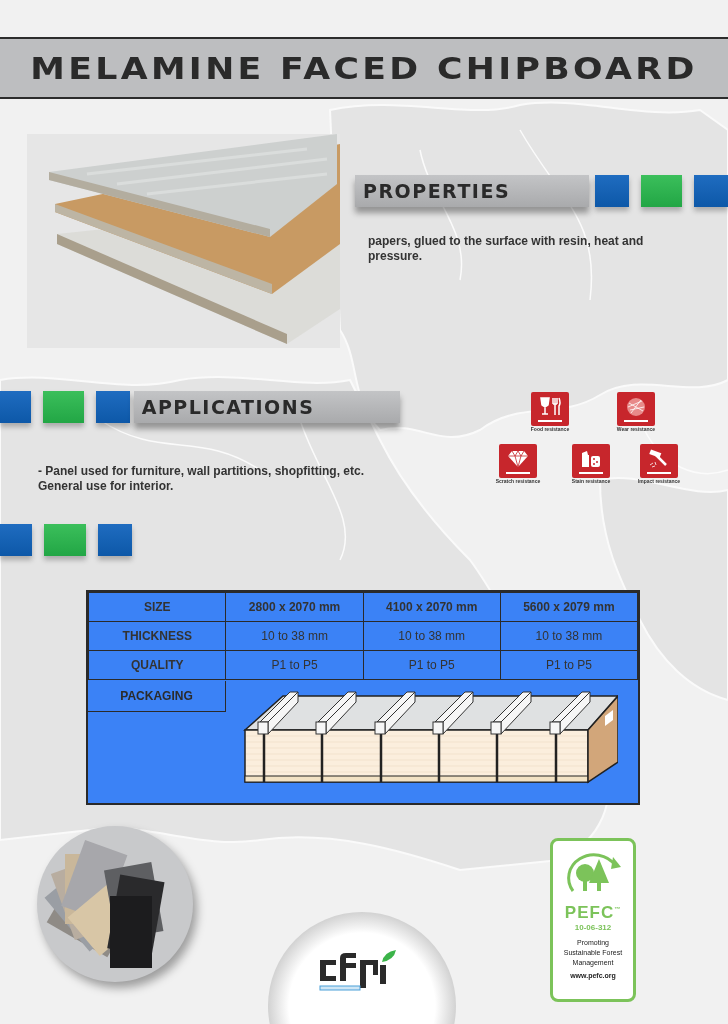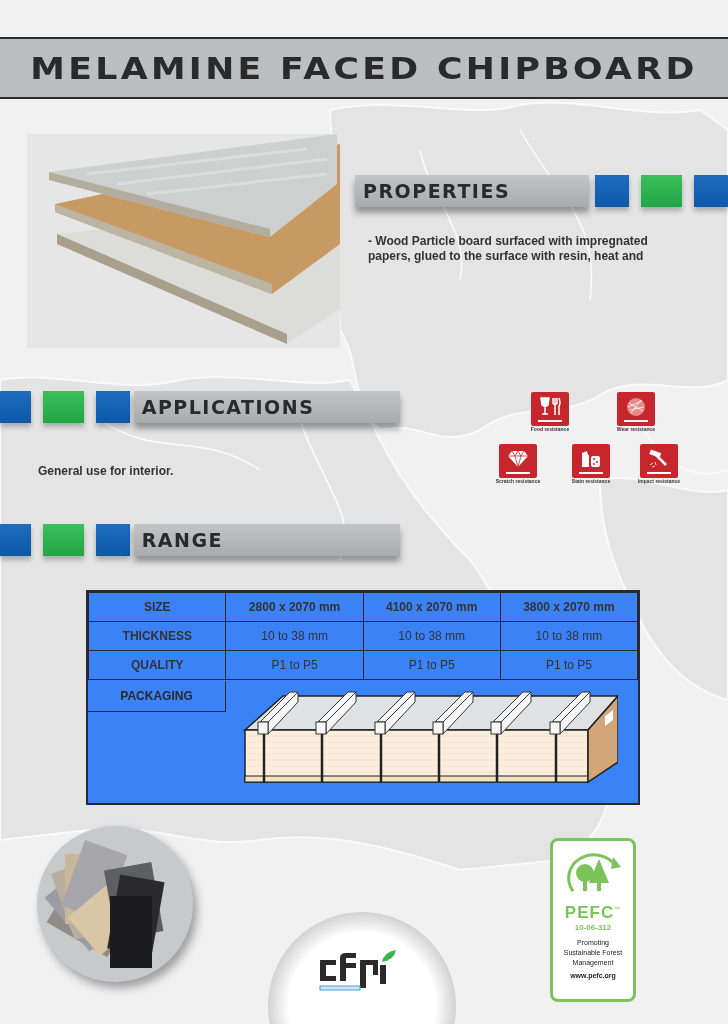--- a/index.html
+++ b/index.html
@@ -135,32 +135,33 @@
 </div>
 
 <div class="abs sec-header" style="left:355px; top:175px; width:373px;">
   <div class="sec-label" style="width:250px;">PROPERTIES</div>
   <div class="sq blue" style="margin-left:6px;"></div>
   <div class="sq green" style="width:44px;"></div>
   <div class="sq blue" style="margin-right:0;"></div>
 </div>
 
 <div class="abs body-text" style="left:368px; top:234px; width:330px;">
-  <div>- Wood Particle board surfaced with impregnated</div>
   <div>papers, glued to the surface with resin, heat and</div>
+  <div>pressure.</div>
 </div>
 
 <div class="abs sec-header" style="left:0; top:391px; width:400px;">
   <div class="sq blue" style="width:32px;"></div>
   <div class="sq green" style="width:42px;"></div>
   <div class="sq blue" style="width:34px; margin-right:4px;"></div>
   <div class="sec-label" style="width:272px;text-align:right;">APPLICATIONS</div>
 </div>
 
 <div class="abs body-text" style="left:38px; top:464px; width:360px;">
+  <div>- Panel used for furniture, wall partitions, shopfitting, etc.</div>
   <div>General use for interior.</div>
 </div>
 
 <div class="abs" style="left:520px; top:392px; width:60px; display:flex; flex-direction:column; align-items:center;">
   <div class="icon-box">
     <svg width="24" height="20" viewBox="0 0 24 20">
         <path d="M3 1 L11 1 L10 8 Q7 11 4 8 Z M7 10 L7 17 M4 17 L10 17" fill="#fff" stroke="#fff" stroke-width="1.5"></path>
         <path d="M15 1 L15 7 M17 1 L17 7 M19 1 L19 7 M15 7 L19 7 M17 7 L17 18 M21 1 Q23 6 21 9 L21 18" stroke="#fff" stroke-width="1.5" fill="none"></path>
       </svg>
     <div class="bar"></div>
@@ -213,31 +214,30 @@
       </svg>
     <div class="bar"></div>
   </div>
   <div class="icon-label">Impact resistance</div>
 </div>
 
 <div class="abs sec-header" style="left:0; top:524px; width:400px;">
   <div class="sq blue" style="width:32px;"></div>
   <div class="sq green" style="width:42px;"></div>
   <div class="sq blue" style="width:34px; margin-right:4px;"></div>
-  <div class="sec-label" style="width:272px;">RANGE</div>
 </div>
 
 <div class="abs range-table">
   <table>
     <tbody>
         <tr class="size-row">
       <td class="head">SIZE</td>
       <td class="col1">2800 x 2070 mm</td>
       <td class="col2">4100 x 2070 mm</td>
-      <td class="col3">3800 x 2070 mm</td>
+      <td class="col3">5600 x 2079 mm</td>
     </tr>
     <tr>
       <td class="head">THICKNESS</td>
       <td>10 to 38 mm</td>
       <td>10 to 38 mm</td>
       <td>10 to 38 mm</td>
     </tr>
     <tr>
       <td class="head">QUALITY</td>
       <td>P1 to P5</td>

